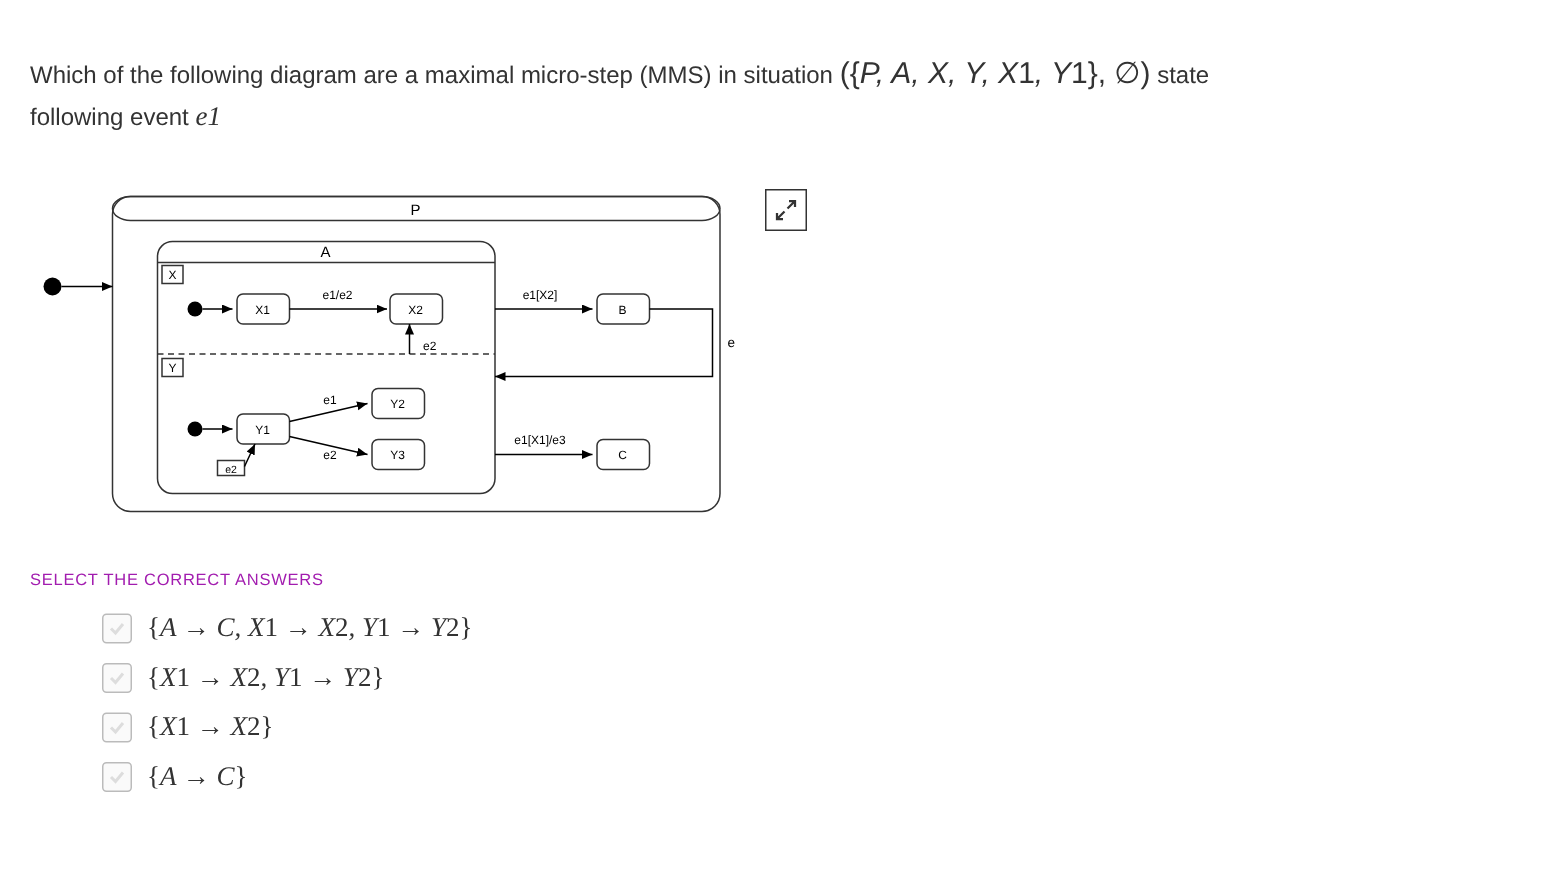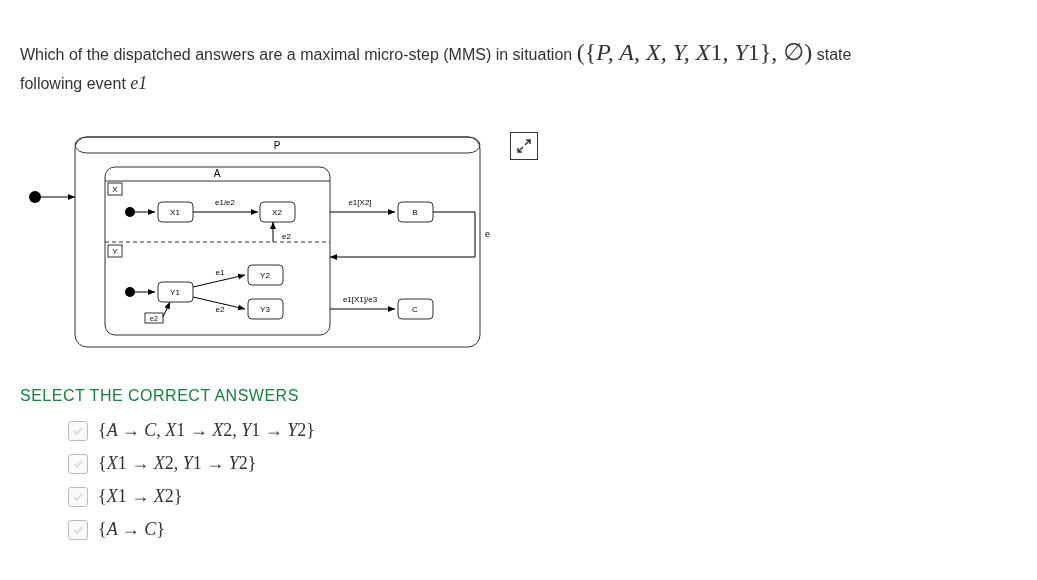--- a/index.html
+++ b/index.html
@@ -9,40 +9,40 @@
       color: #333;
       padding: 10px 20px;
       width: 1037px;
       background: #fff;
     }
     .question-text {
       line-height: 1.5;
       margin-bottom: 30px;
     }
     .math-expr { font-family: 'Times New Roman', serif; font-style: italic; font-size: 18px; }
-    .math-set { font-family: Liberation Serif, serif; font-style: normal; font-size: 24px; }
+    .math-set { font-family: Liberation Sans, sans-serif; font-style: normal; font-size: 20px; }
     .diagram-area {
       display: flex;
       align-items: flex-start;
       gap: 20px;
       margin-bottom: 30px;
     }
     .diagram-svg { border: none; }
     .expand-btn {
       width: 28px; height: 28px;
       border: 1px solid #333;
       display: flex; align-items: center; justify-content: center;
       font-size: 16px;
       cursor: pointer;
       background: #fff;
       margin-top: 5px;
     }
     .instruction {
-      font-size: 16px;
-      color: #15803d;
+      font-size: 11px;
+      color: #a21caf;
       letter-spacing: 0.5px;
       margin-bottom: 15px;
     }
     .answers { display: flex; flex-direction: column; gap: 12px; }
     .answer-row { display: flex; align-items: center; gap: 10px; padding-left: 48px; }
     .checkbox {
       width: 20px; height: 20px;
       border: 1px solid #bbb;
       border-radius: 3px;
       display: inline-flex;
@@ -57,21 +57,21 @@
       font-style: italic;
       font-size: 18px;
     }
     .answer-text .brace { font-style: normal; }
   </style>
 </head>
 <body>
 
 <div class="question-text">
   <br>
-  <span>Which of the dispatched answers are a maximal micro-step (MMS) in situation </span>
+  <span>Which of the following diagram are a maximal micro-step (MMS) in situation </span>
   <span class="math-set">(<span style="font-style:normal">{</span><span style="font-style:italic">P, A, X, Y, X</span>1<span style="font-style:italic">, Y</span>1<span style="font-style:normal">}</span>, <span style="font-style:normal">∅</span>)</span>
   <span> state</span><br>
   <span>following event </span>
   <span class="math-expr"><span style="font-style:italic">e</span>1</span>
 </div>
 
 <div class="diagram-area">
   <svg class="diagram-svg" width="470" height="230">
     <defs>
       <marker id="arrow" markerWidth="8" markerHeight="8" refX="7" refY="3" orient="auto">

